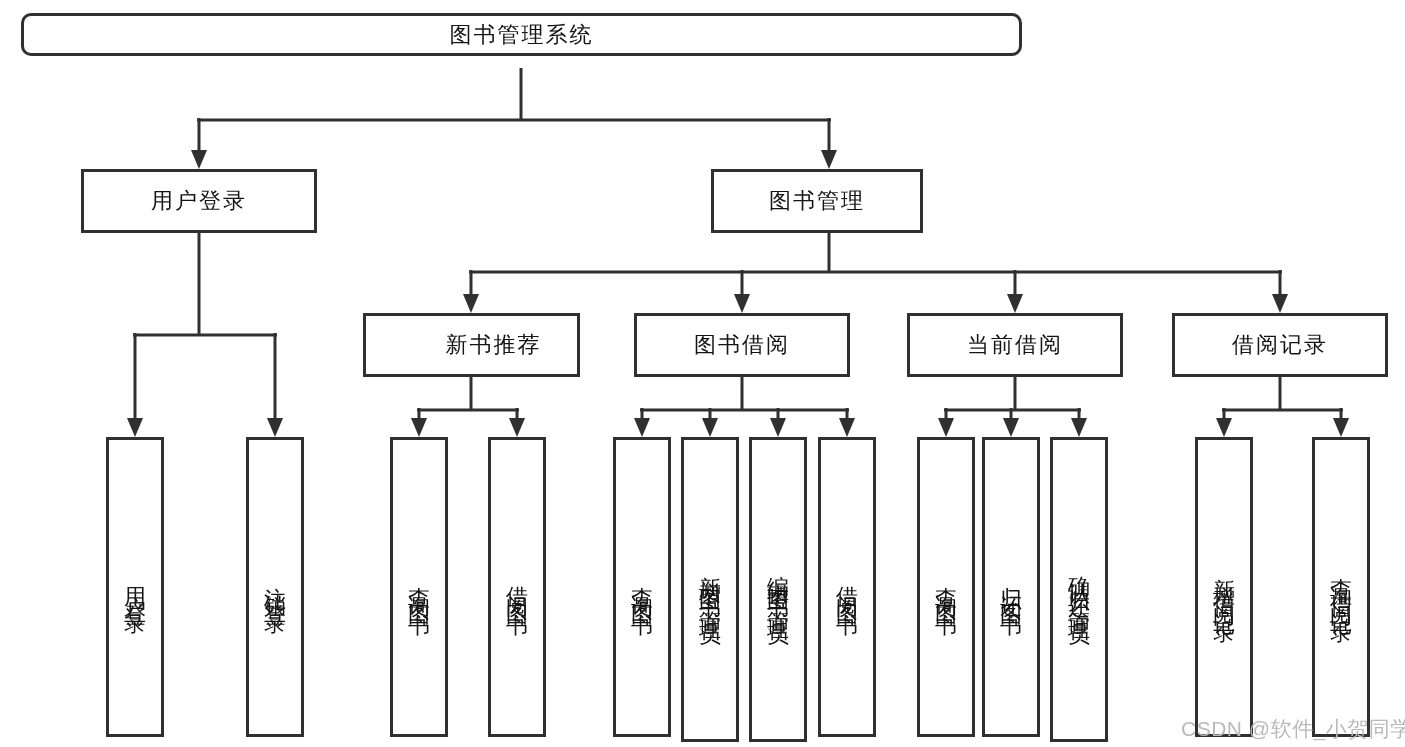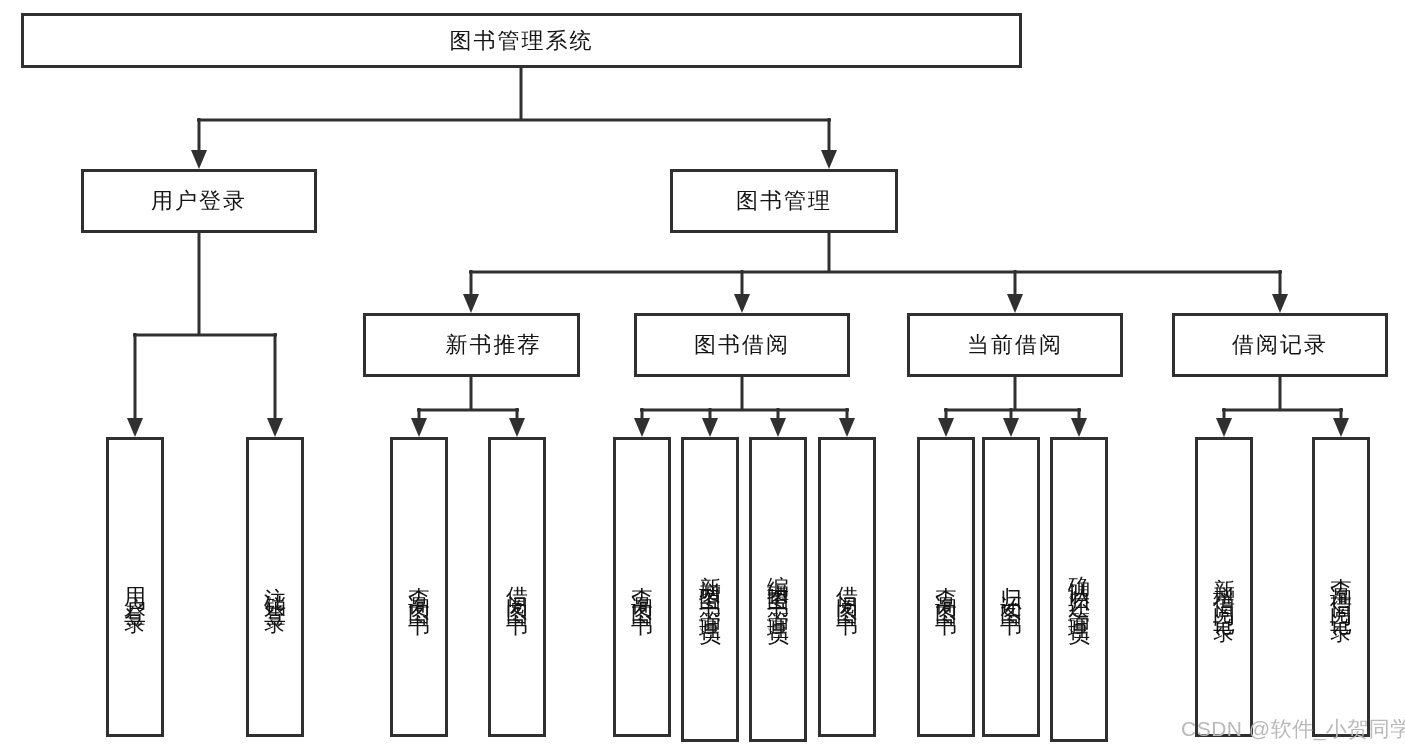--- a/index.html
+++ b/index.html
@@ -122,24 +122,24 @@
     <g>
       <line x1="1280" y1="377" x2="1280" y2="410"></line>
       <line x1="1222" y1="410" x2="1343" y2="410"></line>
       <line x1="1224" y1="408" x2="1224" y2="420"></line>
         <polygon points="1216,418 1232,418 1224,437"></polygon>
       <line x1="1341" y1="408" x2="1341" y2="420"></line>
         <polygon points="1333,418 1349,418 1341,437"></polygon>
     </g>
   </svg>
 
-  <div class="node node--h" style="left:21px;top:13px;width:1001px;height:55px;">图书管理系统</div>
+  <div class="node node--h" style="left:21px;top:13px;width:1001px;height:43px;border-radius:10px;">图书管理系统</div>
 
   <div class="node node--h" style="left:81px;top:169px;width:236px;height:64px;">用户登录</div>
-  <div class="node node--h" style="left:670px;top:169px;width:228px;height:64px;">图书管理</div>
+  <div class="node node--h" style="left:711px;top:169px;width:212px;height:64px;">图书管理</div>
 
   <div class="node node--h" style="left:363px;top:313px;width:217px;height:64px;padding-left:44px;">新书推荐</div>
   <div class="node node--h" style="left:907px;top:313px;width:216px;height:64px;">当前借阅</div>
   <div class="node node--h" style="left:634px;top:313px;width:216px;height:64px;">图书借阅</div>
   <div class="node node--h" style="left:1172px;top:313px;width:216px;height:64px;">借阅记录</div>
 
   <div class="node node--v" style="left:106px;top:437px;width:58px;height:300px;">
     <span>用户登录</span>
   </div>
   <div class="node node--v" style="left:246px;top:437px;width:58px;height:300px;">

